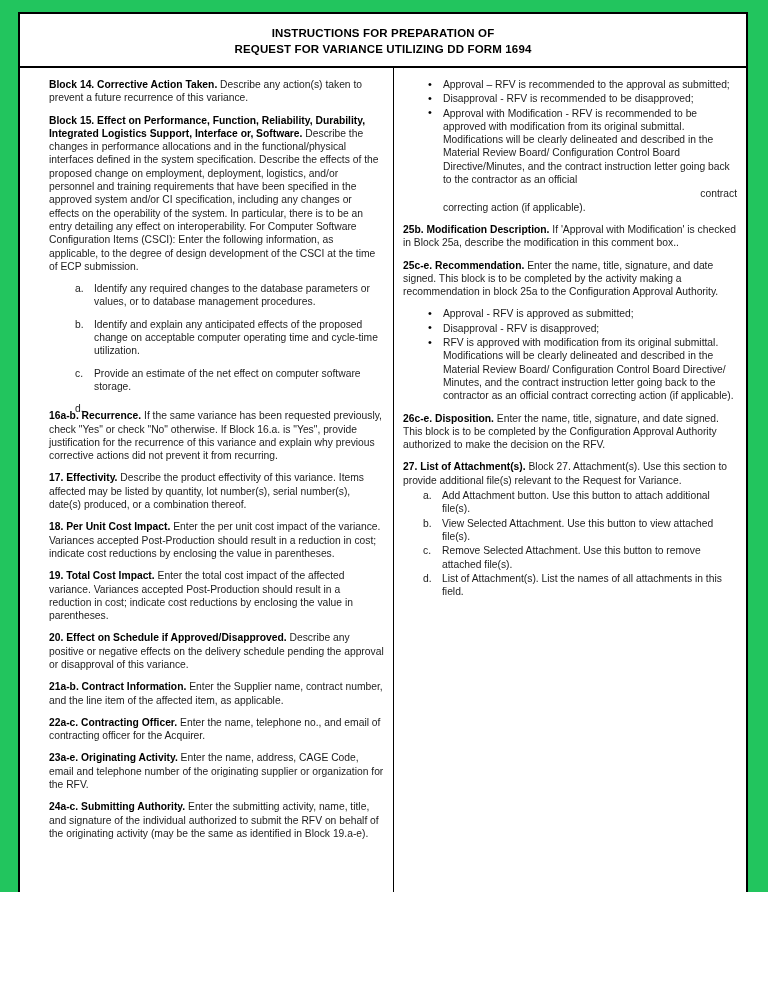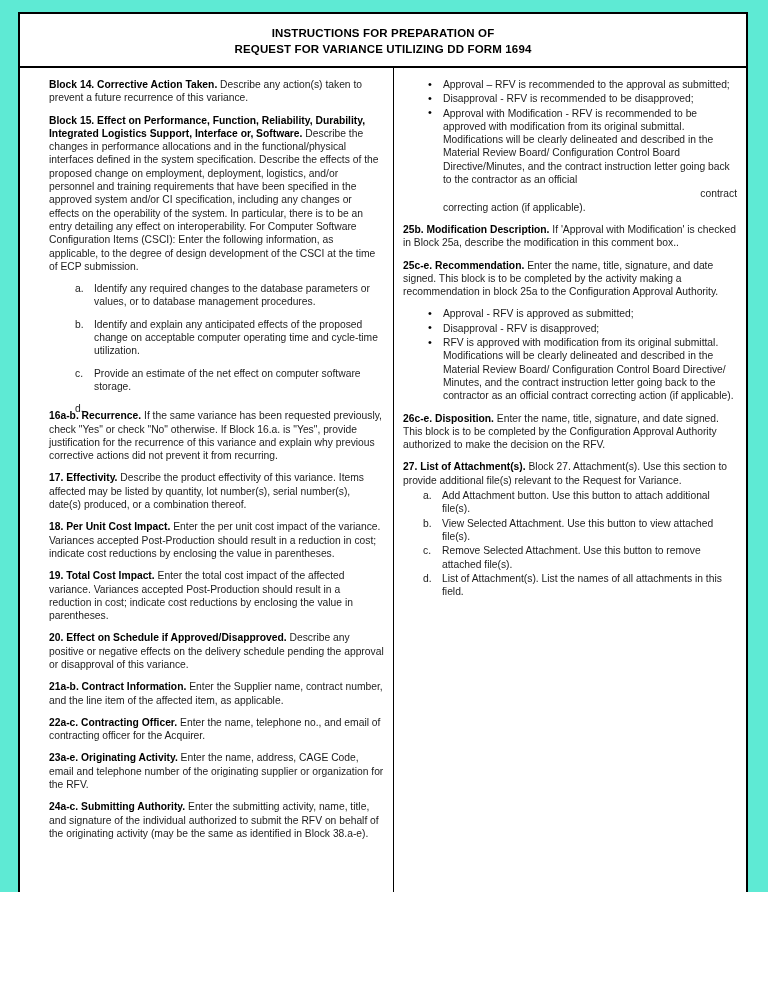--- a/index.html
+++ b/index.html
@@ -10,21 +10,21 @@
   }
   body {
     font-family: "Liberation Sans", sans-serif;
     color: #1a1a1a;
     -webkit-font-smoothing: antialiased;
   }
   .page {
     position: relative;
     width: 768px;
     height: 892px;
-    background: #5eead4;
+    background: #22c55e;
     overflow: hidden;
     box-sizing: border-box;
   }
   
   .form-frame {
     position: absolute;
     left: 18px;
     top: 12px;
     width: 730px;
     height: 950px;
@@ -239,21 +239,21 @@
         <p class="blk"><span class="lead">19. Total Cost Impact.</span><span> Enter the total cost impact of the affected variance. Variances accepted Post-Production should result in a reduction in cost; indicate cost reductions by enclosing the value in parentheses.</span></p>
 
         <p class="blk"><span class="lead">20. Effect on Schedule if Approved/Disapproved.</span><span> Describe any positive or negative effects on the delivery schedule pending the approval or disapproval of this variance.</span></p>
 
         <p class="blk"><span class="lead">21a-b. Contract Information.</span><span> Enter the Supplier name, contract number, and the line item of the affected item, as applicable.</span></p>
 
         <p class="blk"><span class="lead">22a-c. Contracting Officer.</span><span> Enter the name, telephone no., and email of contracting officer for the Acquirer.</span></p>
 
         <p class="blk"><span class="lead">23a-e. Originating Activity.</span><span> Enter the name, address, CAGE Code, email and telephone number of the originating supplier or organization for the RFV.</span></p>
 
-        <p class="blk"><span class="lead">24a-c. Submitting Authority.</span><span> Enter the submitting activity, name, title, and signature of the individual authorized to submit the RFV on behalf of the originating activity (may be the same as identified in Block 38.a-e).</span></p>
+        <p class="blk"><span class="lead">24a-c. Submitting Authority.</span><span> Enter the submitting activity, name, title, and signature of the individual authorized to submit the RFV on behalf of the originating activity (may be the same as identified in Block 19.a-e).</span></p>
 
       </div>
 
       <div class="col col-right">
 
 
         <ul class="bul" style="margin-bottom:0;">
           <li><span class="dot">•</span><span>Approval – RFV is recommended to the approval as submitted;</span></li>
           <li><span class="dot">•</span><span>Disapproval - RFV is recommended to be disapproved;</span></li>
           <li><span class="dot">•</span><span>Approval with Modification - RFV is recommended to be approved with modification from its original submittal. Modifications will be clearly delineated and described in the Material Review Board/ Configuration Control Board Directive/Minutes, and the contract instruction letter going back to the contractor as an official</span></li>

